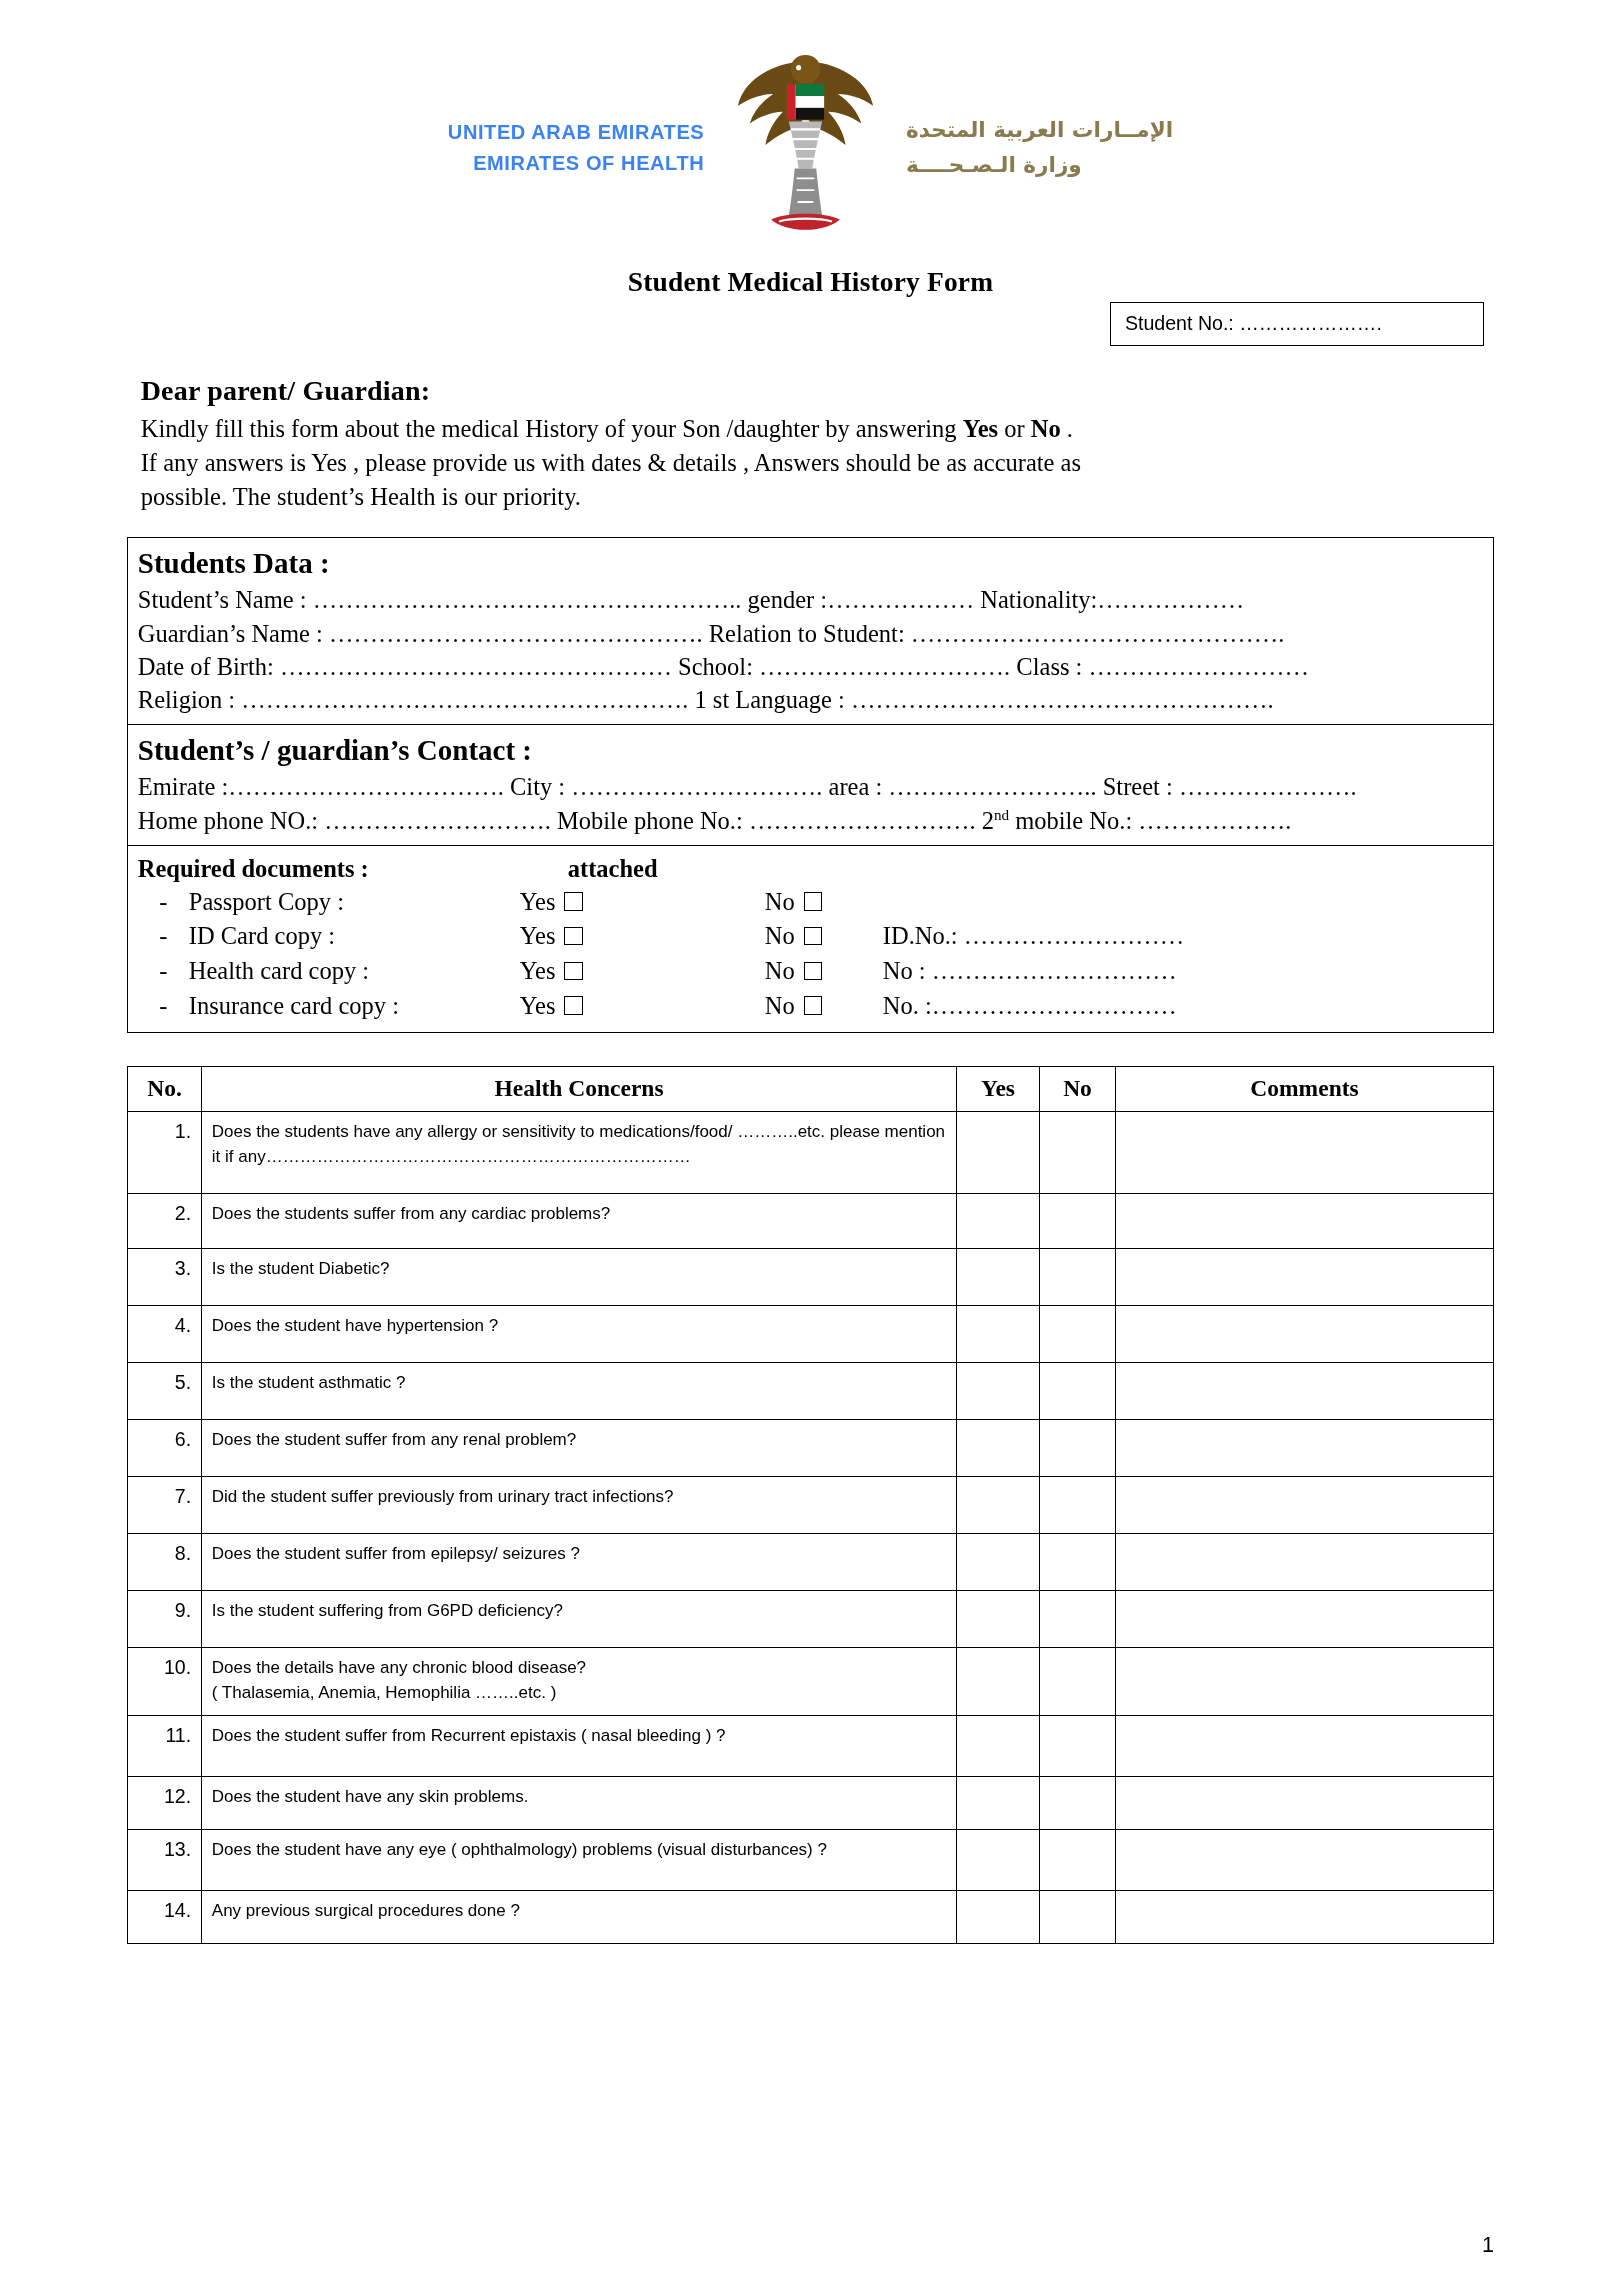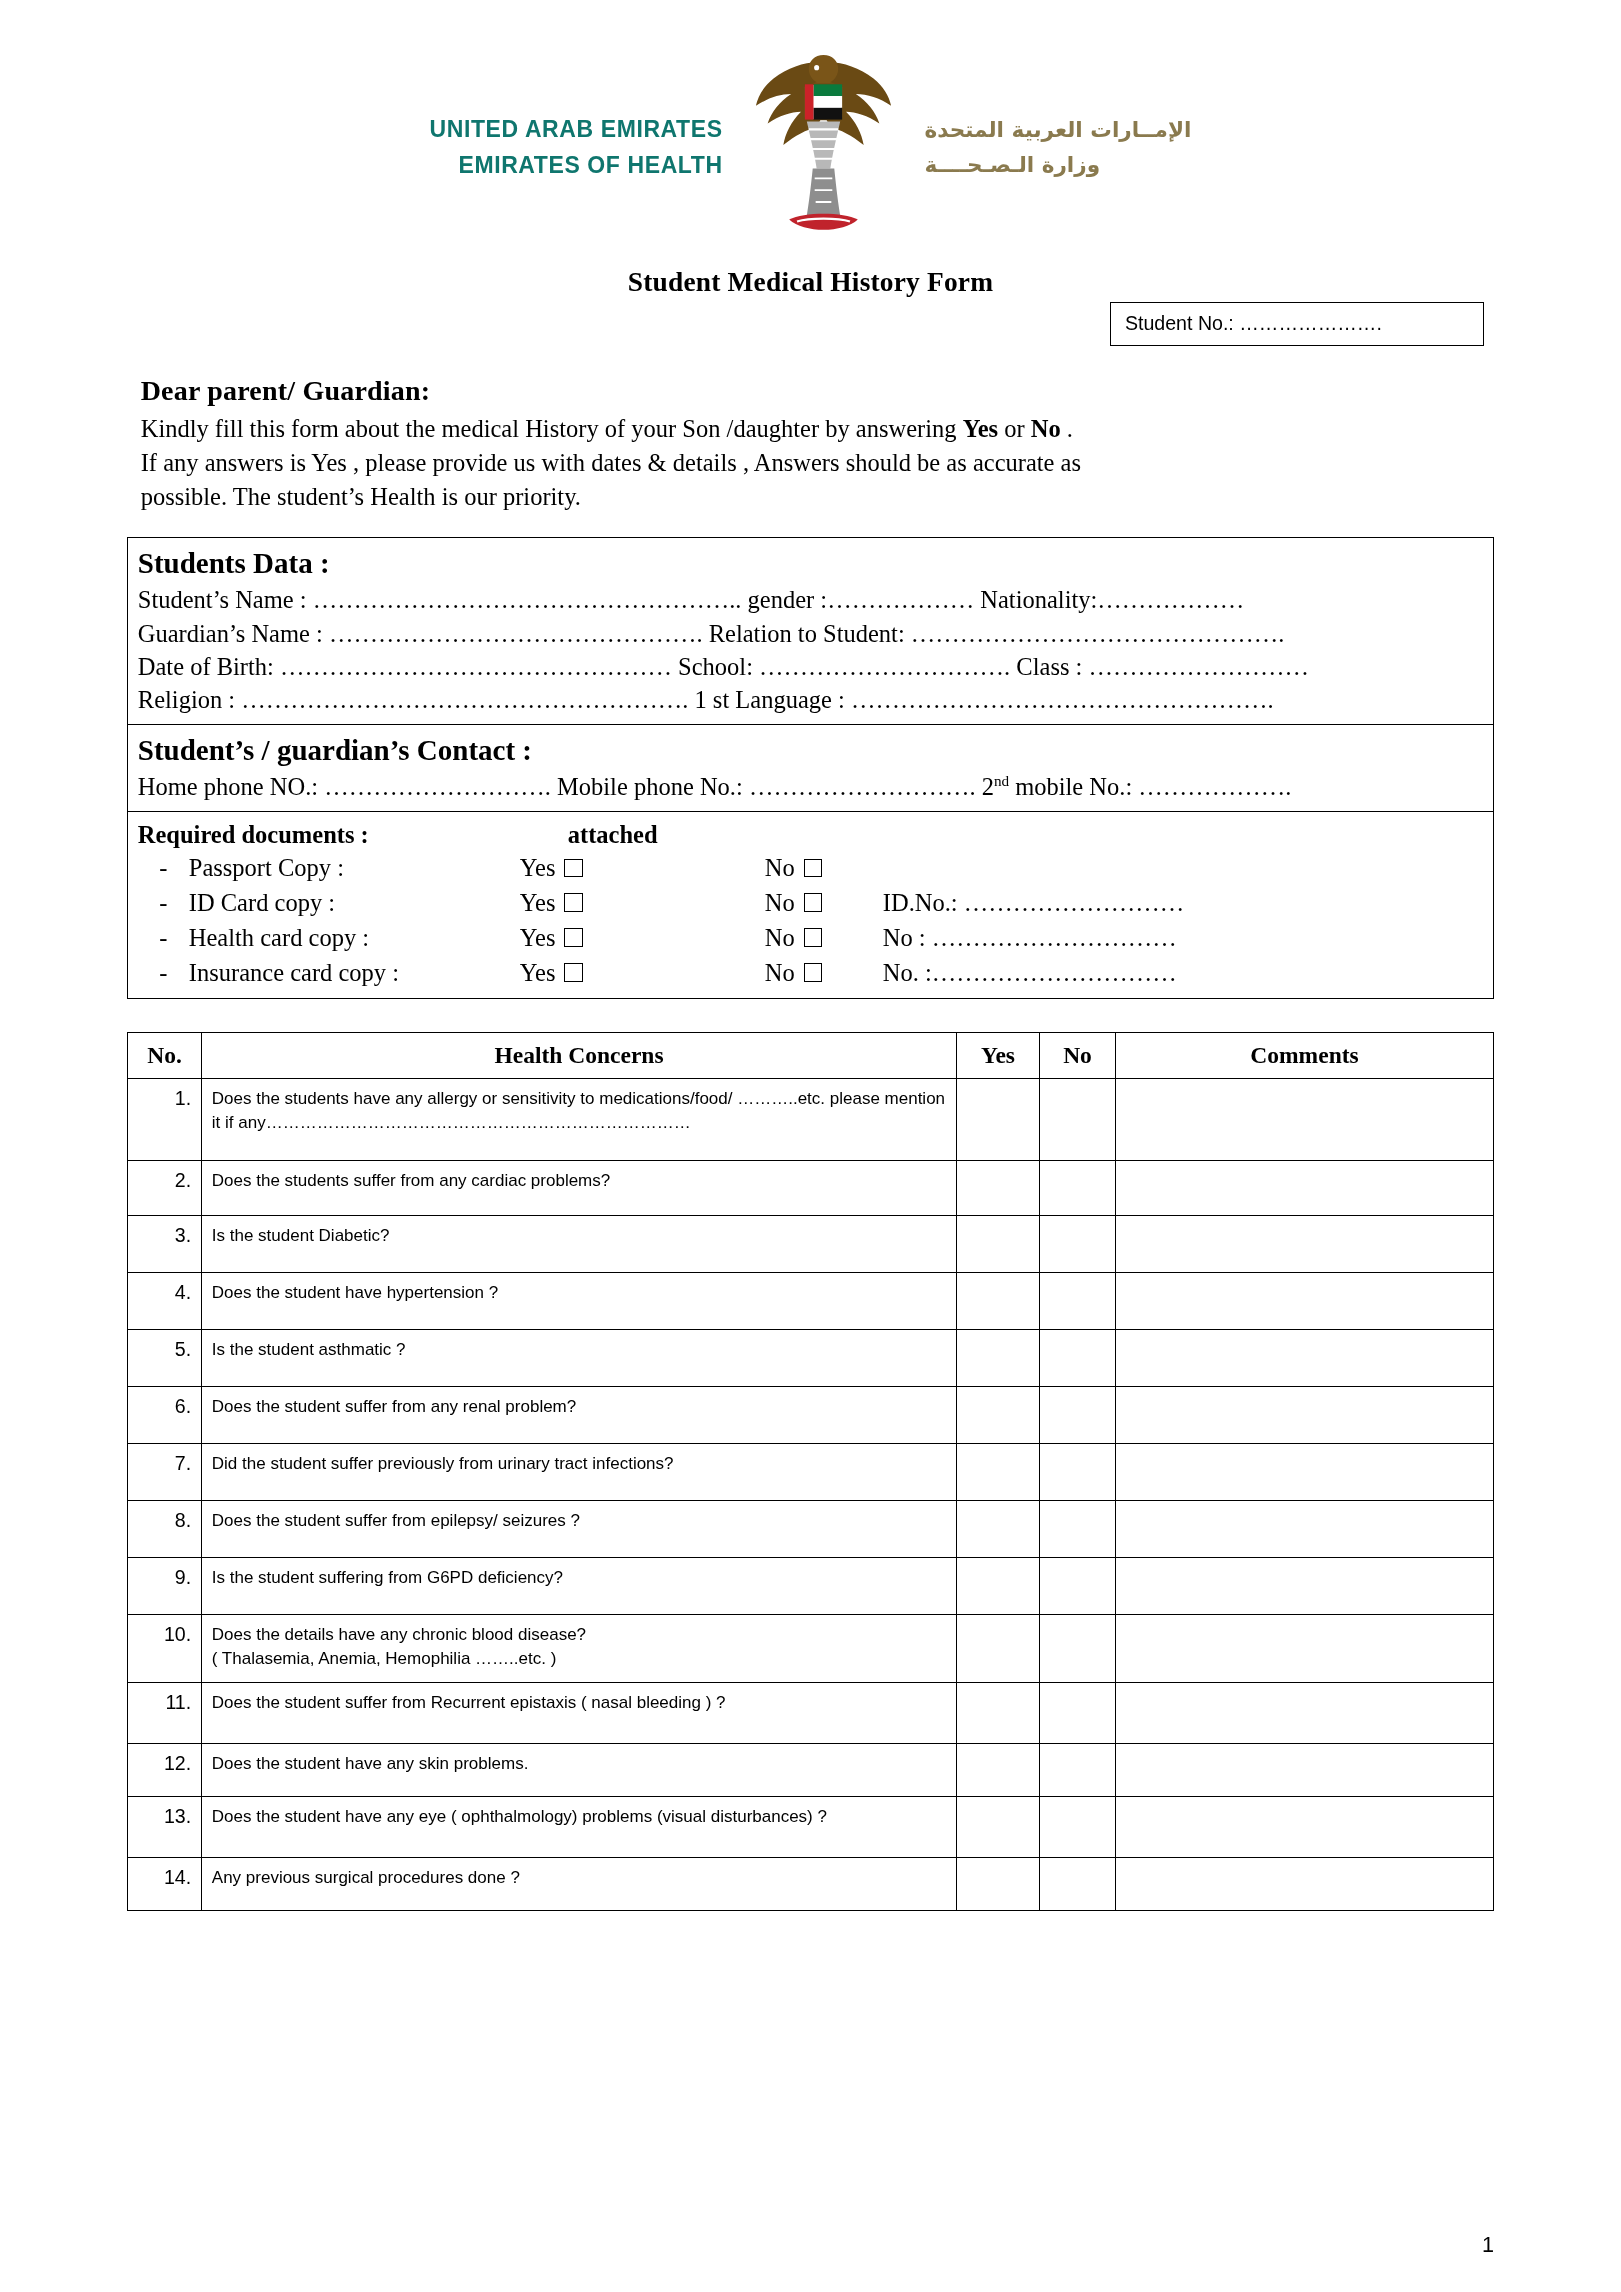--- a/index.html
+++ b/index.html
@@ -27,23 +27,23 @@
     display: flex;
     align-items: center;
     justify-content: center;
     gap: 27.4px;
     margin-top: 17.6px;
     margin-bottom: 9.8px;
   }
   .header-en {
     text-align: right;
     line-height: 1.55;
-    color: #0f766e;
+    color: #3b82f6;
     font-family: "Liberation Sans", sans-serif;
-    font-size: 23px;
+    font-size: 20px;
     letter-spacing: 0.6px;
     font-weight: 600;
   }
   .header-ar {
     text-align: left;
     line-height: 1.6;
     color: #8a7a4e;
     font-family: "DejaVu Sans", sans-serif;
     font-size: 21.6px;
     direction: rtl;
@@ -250,20 +250,21 @@
     <div class="data-sec">
       <div class="sec-title">Students Data :</div>
       <div class="line">Student’s Name : …………………………………………….. gender :……………… Nationality:………………</div>
       <div class="line">Guardian’s Name : ………………………………………. Relation to Student: ……………………………………….</div>
       <div class="line">Date of Birth: ………………………………………… School: …………………………. Class : ………………………</div>
       <div class="line">Religion : ………………………………………………. 1 st Language : …………………………………………….</div>
     </div>
 
     <div class="data-sec">
       <div class="sec-title">Student’s / guardian’s  Contact :</div>
+      <div class="line">Emirate :……………………………. City : …………………………. area : …………………….. Street : ………………….</div>
       <div class="line">
         <span>Home phone NO.: ………………………. Mobile phone No.: ………………………. 2</span><sup>nd</sup><span> mobile No.: ……………….</span>
       </div>
     </div>
 
     <div class="data-sec">
       <div class="req-head">
         <div class="c1">Required documents :</div>
         <div class="c2">attached</div>
       </div>

